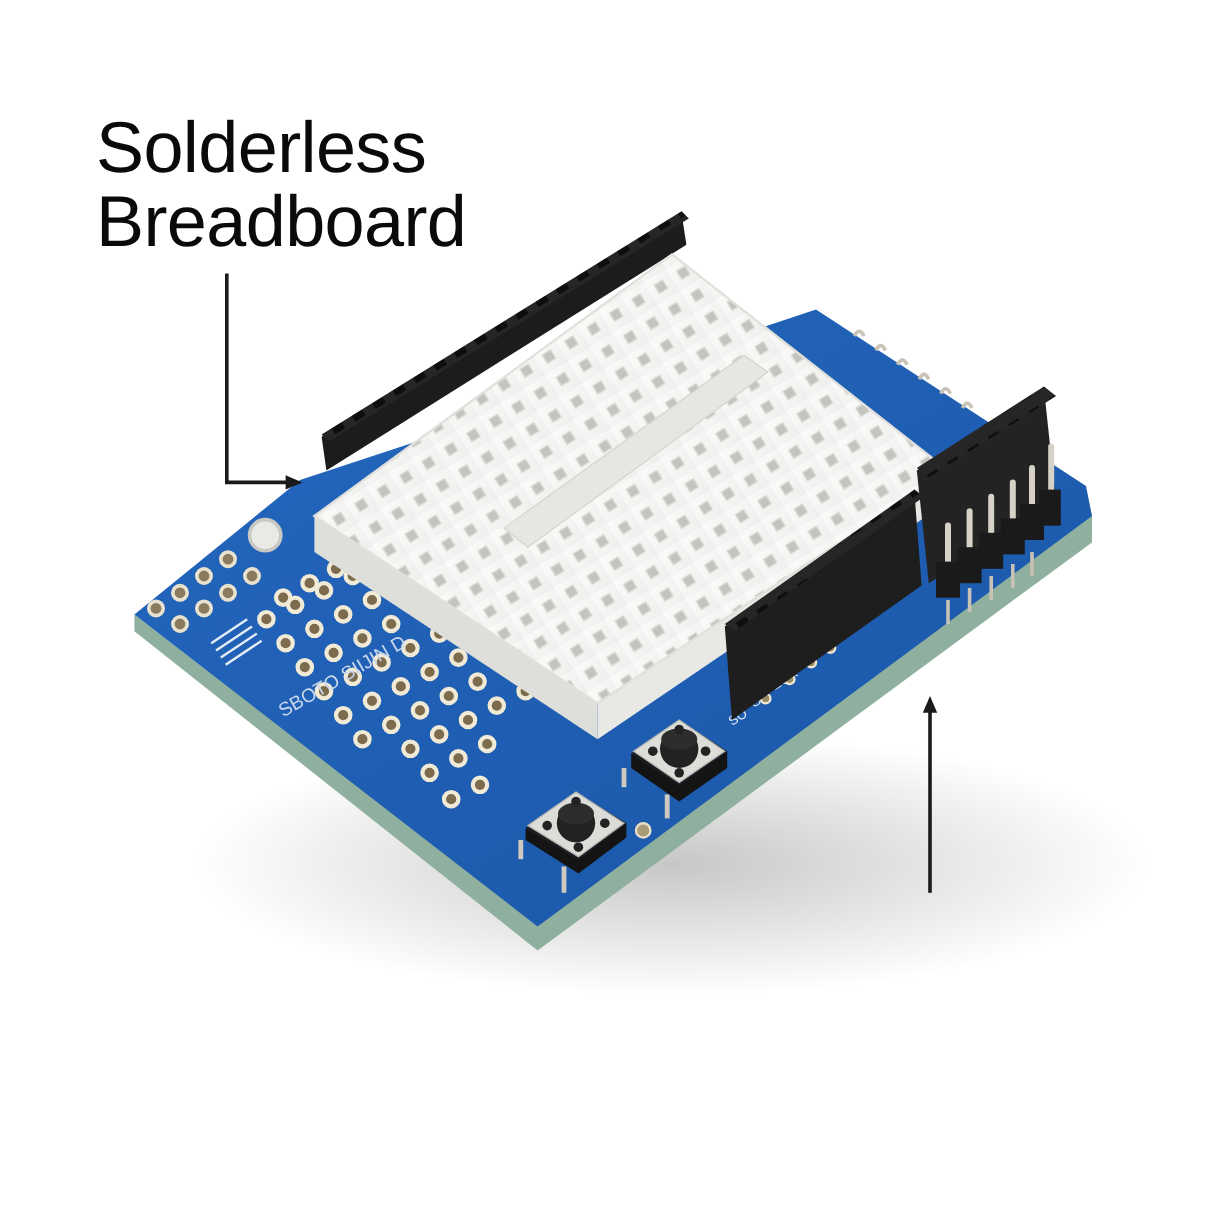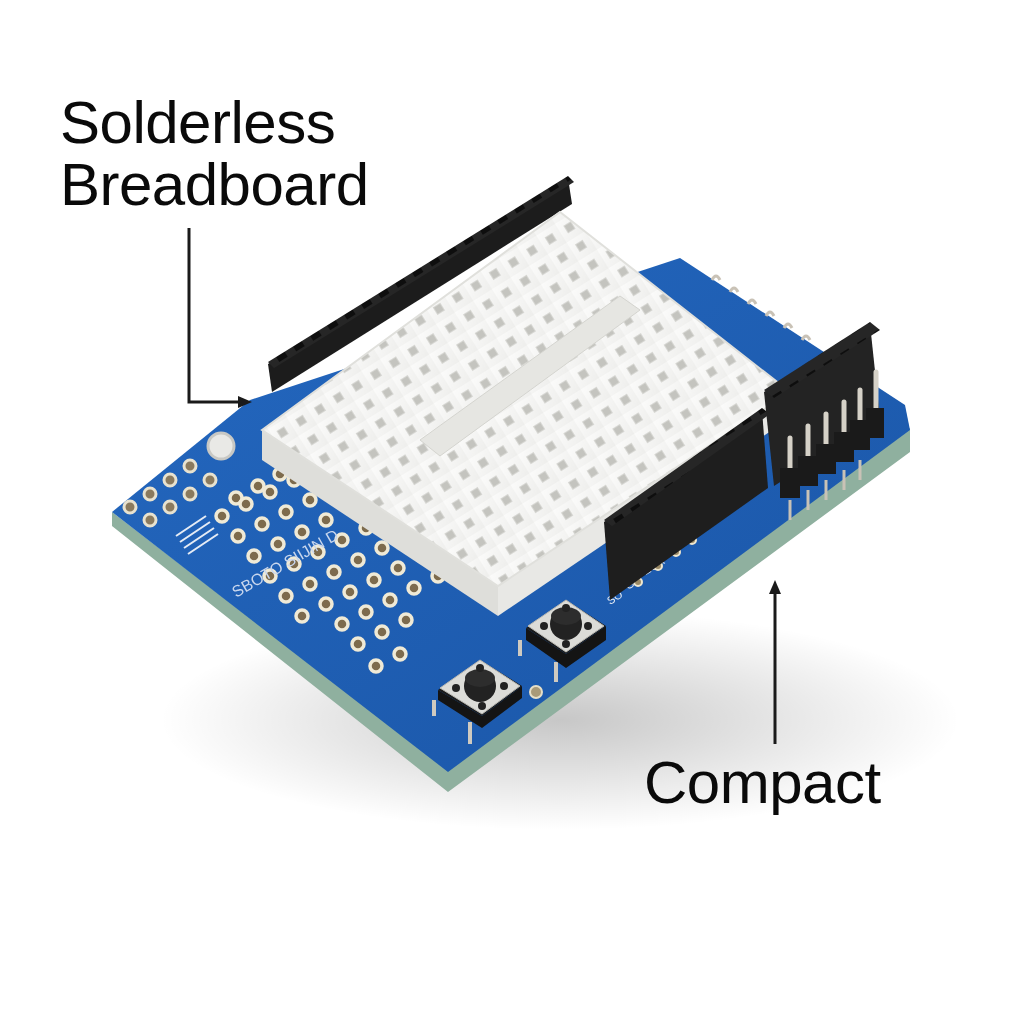--- a/index.html
+++ b/index.html
@@ -7,21 +7,21 @@
     .callout-text {
       position: absolute;
       font-family: "Liberation Sans", sans-serif;
       font-weight: 500;
       color: #0a0a0a;
       font-size: 60px;
       line-height: 62px;
       letter-spacing: -0.5px;
       margin: 0;
     }
-    #label-breadboard { left: 60px; top: 92px; }
+    #label-breadboard { left: 80px; top: 92px; }
     #label-pcb { left: 644px; top: 752px; }
     .line { display: block; white-space: nowrap; }
     svg.scene { position: absolute; left: 0; top: 0; }
   </style>
 </head>
 <body>
 
 <svg class="scene" width="1024" height="1024" viewBox="0 0 1024 1024">
   <defs>
     <radialGradient id="shadow" cx="0.5" cy="0.5" r="0.5">
@@ -238,14 +238,13 @@
   </g>
   <polygon points="775,580 769,594 781,594" fill="#1a1a1a"></polygon>
 </svg>
 
 <div id="label-breadboard" class="callout-text">
   <span class="line">Solderless</span>
   <span class="line">Breadboard</span>
 </div>
 
 <div id="label-pcb" class="callout-text">
-  <span class="line">Compact</span>
 </div>
 
 </body></html>

